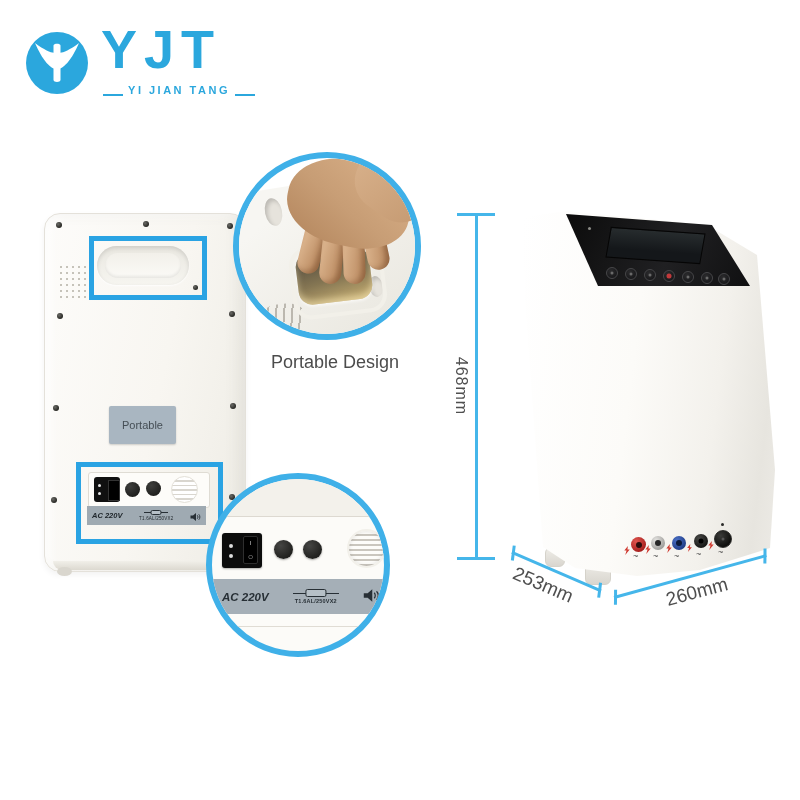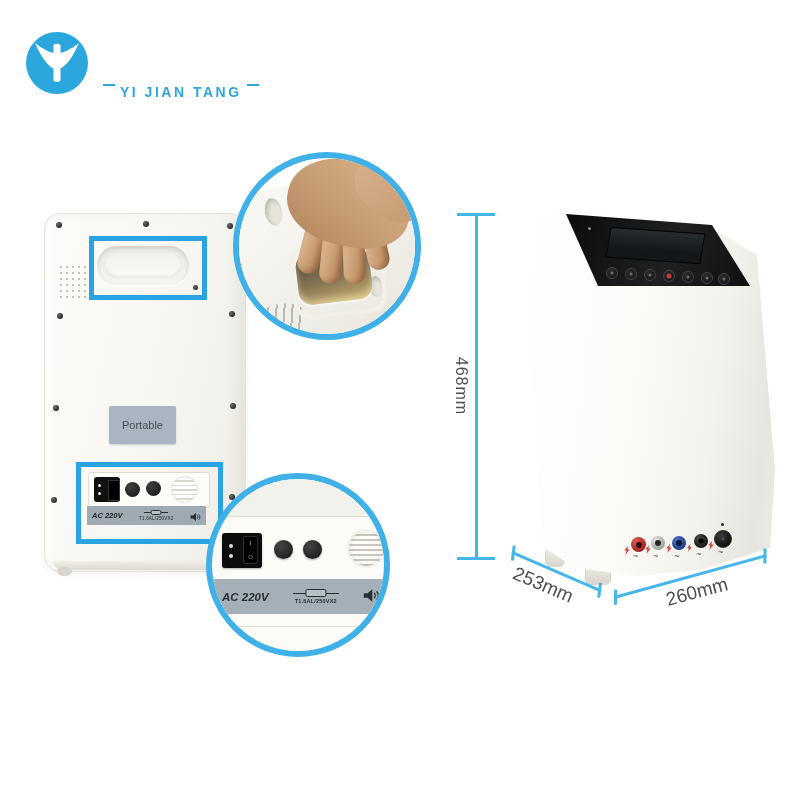--- a/index.html
+++ b/index.html
@@ -4,22 +4,22 @@
 <style>
   html,body{margin:0;padding:0;background:#fff}
   .canvas{position:relative;width:800px;height:800px;background:#fff;overflow:hidden;
           font-family:"Liberation Sans",sans-serif}
 
   
   .logo{position:absolute;left:25px;top:28px;width:245px;height:78px}
   .logo-mark{position:absolute;left:0;top:3px}
   .logo-abbr{position:absolute;left:76px;top:-6px;font-size:54px;font-weight:bold;
              color:#2ba7dd;letter-spacing:7px;line-height:1}
-  .logo-tagline{position:absolute;left:78px;top:56px;width:152px;display:flex;align-items:flex-start;
-                gap:5px;color:#2ba7dd;font-size:14px;font-weight:bold;letter-spacing:2.5px;white-space:nowrap}
+  .logo-tagline{position:absolute;left:78px;top:56px;width:152px;display:flex;align-items:flex-end;
+                gap:5px;color:#2ba7dd;font-size:11px;font-weight:bold;letter-spacing:2.5px;white-space:nowrap}
   .tl-line{flex:1;height:2px;background:#2ba7dd;min-width:12px}
 
   
   .back-device{position:absolute;left:44px;top:213px;width:200px;height:357px;border-radius:16px;
     background:linear-gradient(102deg,#fdfcfa 0%,#f8f6f1 55%,#eeece5 100%);
     border:1px solid #e4e1da;
     box-shadow:inset -8px 0 14px rgba(90,85,70,.07), inset 6px 2px 10px rgba(255,255,255,.7), 0 3px 6px rgba(0,0,0,.05)}
   .bd-base{position:absolute;left:8px;right:8px;bottom:1px;height:9px;border-radius:0 0 10px 10px;
     background:linear-gradient(#f1efe9,#dcd9d0)}
   .bd-foot{position:absolute;left:12px;bottom:-5px;width:15px;height:9px;border-radius:50%;background:#d9d6ce}
@@ -170,20 +170,21 @@
 
   <div class="logo">
     <span class="logo-mark">
       <svg viewBox="0 0 64 64" width="64" height="64">
         <circle cx="32" cy="32" r="31" fill="#2ba7dd"></circle>
         <path fill="#fff" d="M10 12 C18 30 24 35 28.5 37.5 L28.5 49 C28.5 51.5 35.5 51.5 35.5 49
           L35.5 37.5 C40 35 46 30 54 12 C45 19 38 21.5 35.5 21.8 L35.5 14.5 C35.5 12 28.5 12 28.5 14.5
           L28.5 21.8 C26 21.5 19 19 10 12 Z"></path>
       </svg>
     </span>
+    <div class="logo-abbr">YJT</div>
     <div class="logo-tagline">
       <span class="tl-line"></span>
       <span>YI JIAN TANG</span>
       <span class="tl-line"></span>
     </div>
   </div>
 
   <div class="back-device">
     <span class="screw" style="left:11px;top:8px"></span>
     <span class="screw" style="left:98px;top:7px"></span>
@@ -242,20 +243,21 @@
     <div class="tc-grille"></div>
     <div class="tc-rim"></div>
     <div class="tc-recess"></div>
     <span class="tc-finger" style="left:62px;top:64px;height:52px;transform:rotate(14deg)"></span>
     <span class="tc-finger" style="left:82px;top:70px;height:56px;transform:rotate(6deg)"></span>
     <span class="tc-finger" style="left:104px;top:72px;height:54px;transform:rotate(-2deg)"></span>
     <span class="tc-finger" style="left:126px;top:66px;height:46px;transform:rotate(-12deg)"></span>
     <div class="tc-hand"></div>
     <div class="tc-arm"></div>
   </div>
+  <div class="portable">Portable Design</div>
 
   <div class="circle bc">
     <div class="bc-top"></div>
     <div class="bc-inlet">
       <span class="bc-pin" style="left:7px;top:11px"></span>
       <span class="bc-pin" style="left:7px;top:21px"></span>
       <div class="bc-rocker">
         <span class="bc-sw">I</span>
         <span class="bc-sw off">O</span>
       </div>

